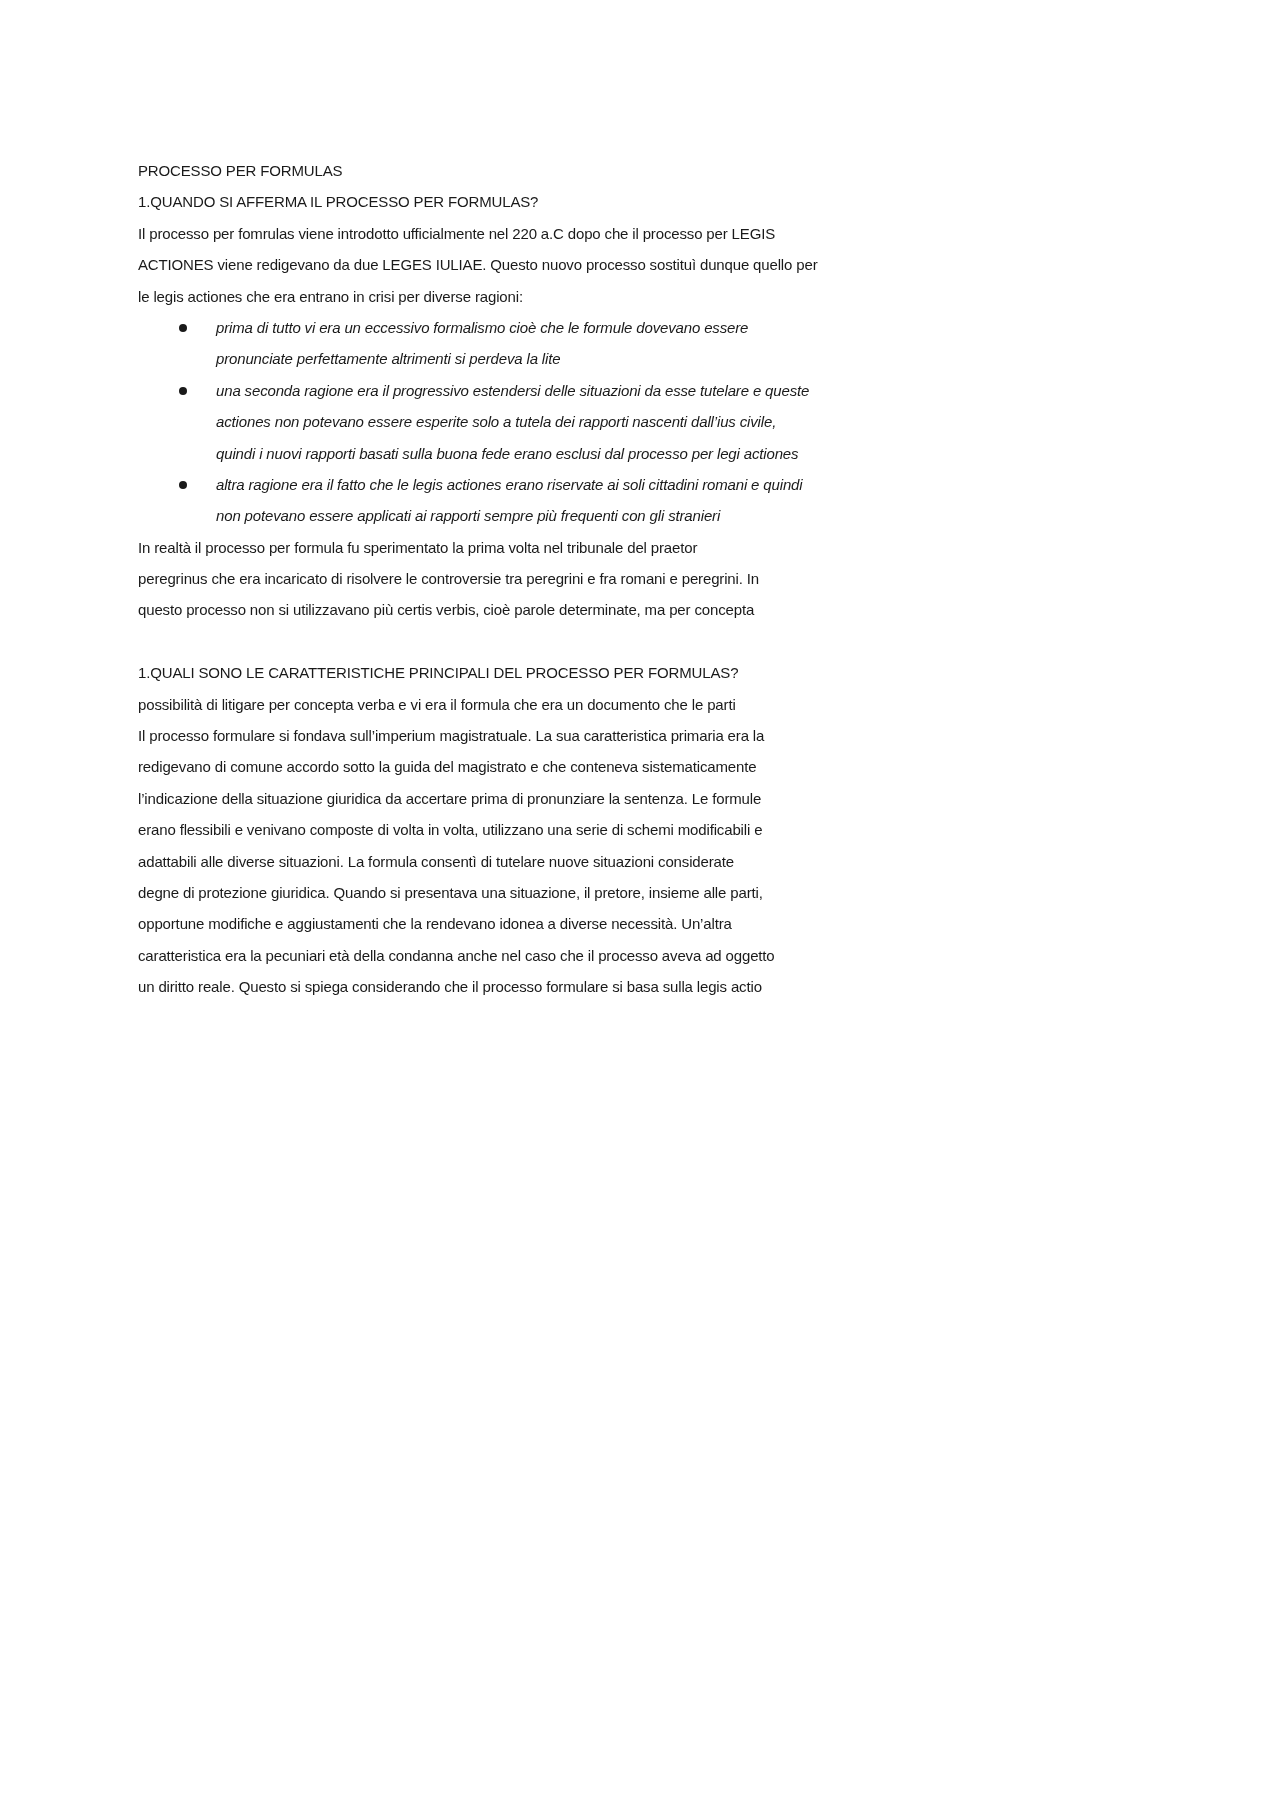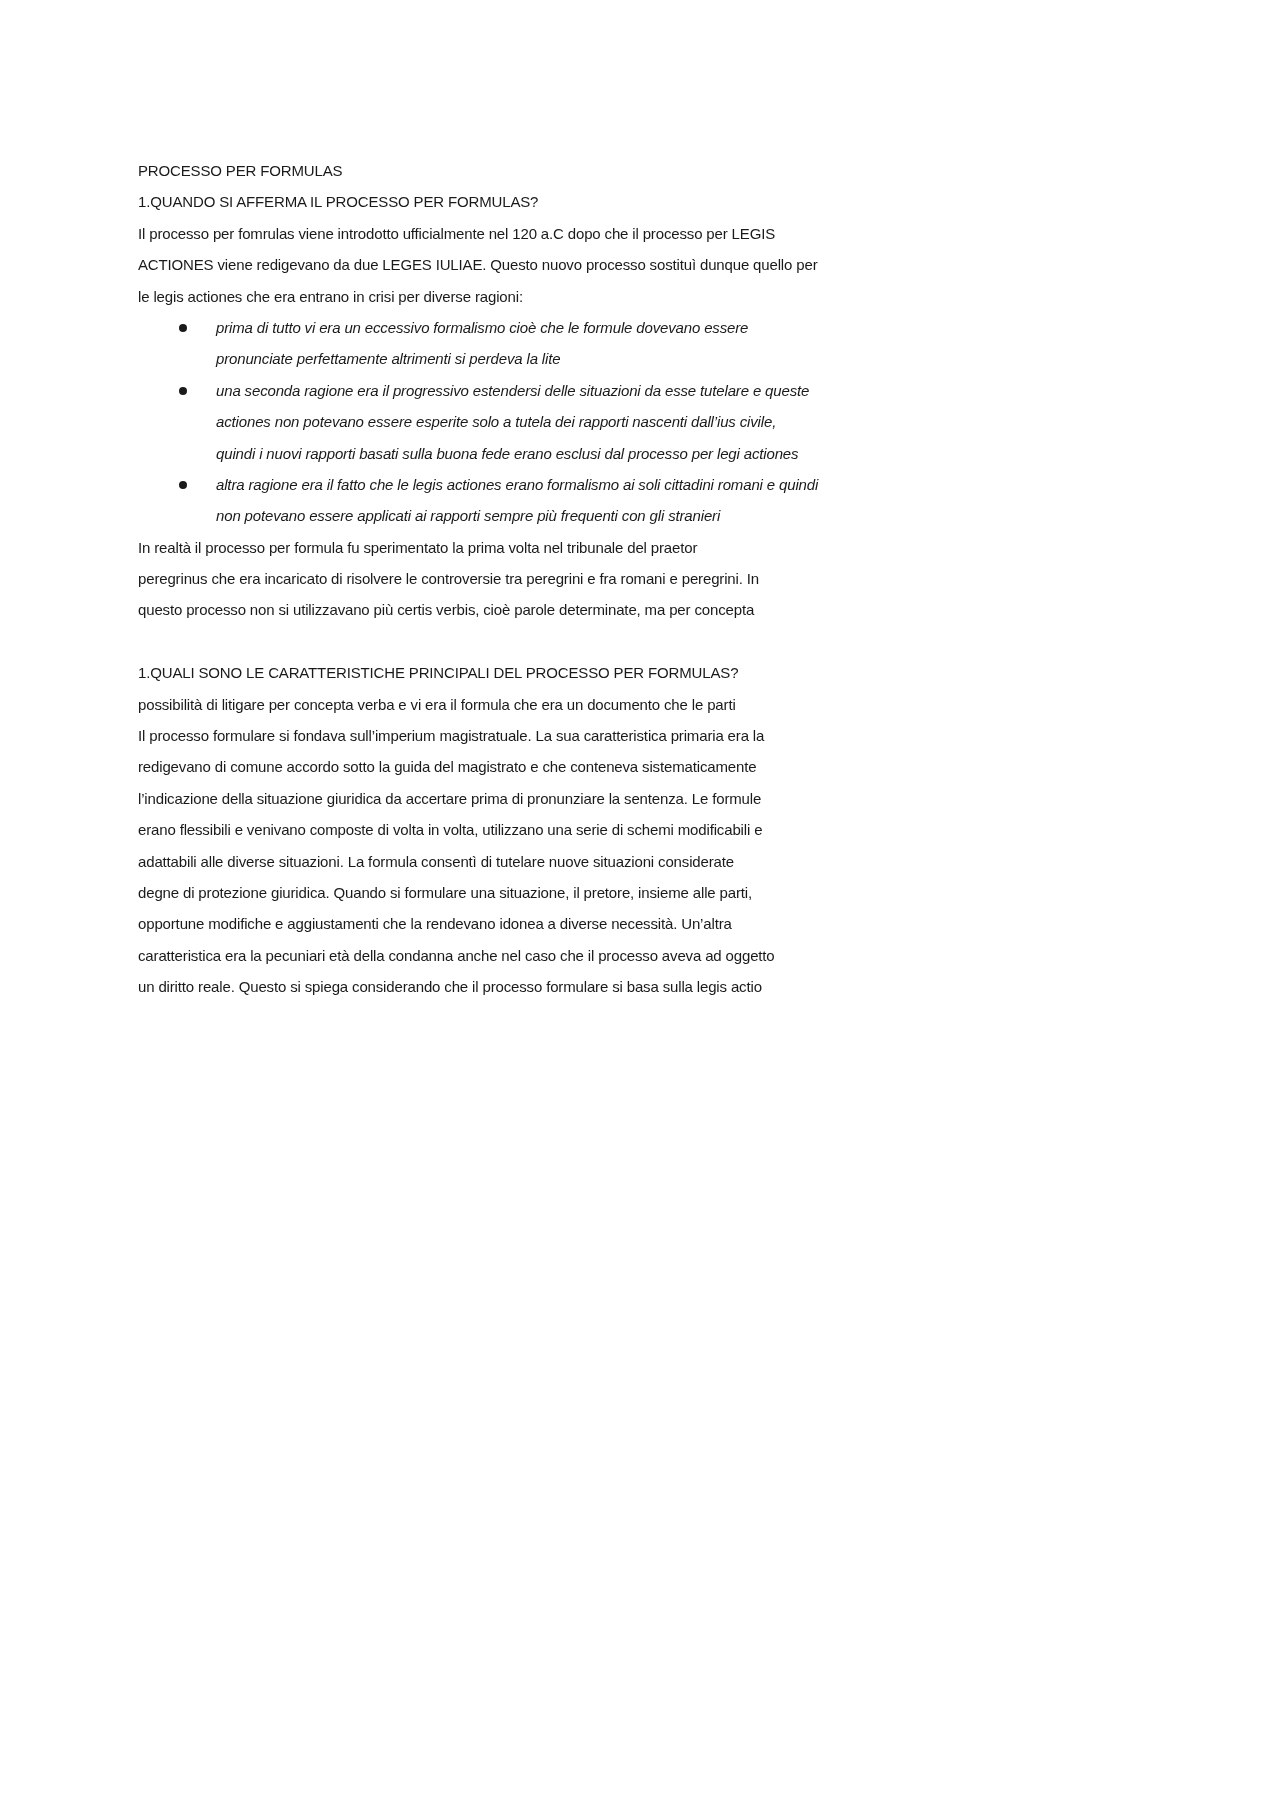--- a/index.html
+++ b/index.html
@@ -18,51 +18,51 @@
       border-radius: 50%; background: #1a1a1a;
     }
   </style>
 </head>
 <body>
 
 <div class="page">
   <div class="line">PROCESSO PER FORMULAS</div>
   <div class="line">1.QUANDO SI AFFERMA IL PROCESSO PER FORMULAS?</div>
   <div>
-    <div class="line">Il processo per fomrulas viene introdotto ufficialmente nel 120 a.C dopo che il processo per LEGIS</div>
+    <div class="line">Il processo per fomrulas viene introdotto ufficialmente nel 220 a.C dopo che il processo per LEGIS</div>
     <div class="line">ACTIONES viene redigevano da due LEGES IULIAE. Questo nuovo processo sostituì dunque quello per</div>
     <div class="line">le legis actiones che era entrano in crisi per diverse ragioni:</div>
   </div>
   <div>
     <div>
       <div class="bullet-line"><span class="dot"></span><span>prima di tutto vi era un eccessivo formalismo cioè che le formule dovevano essere</span></div>
       <div class="bullet-line"><span>pronunciate perfettamente altrimenti si perdeva la lite</span></div>
     </div>
     <div>
       <div class="bullet-line"><span class="dot"></span><span>una seconda ragione era il progressivo estendersi delle situazioni da esse tutelare e queste</span></div>
       <div class="bullet-line"><span>actiones non potevano essere esperite solo a tutela dei rapporti nascenti dall’ius civile,</span></div>
       <div class="bullet-line"><span>quindi i nuovi rapporti basati sulla buona fede erano esclusi dal processo per legi actiones</span></div>
     </div>
     <div>
-      <div class="bullet-line"><span class="dot"></span><span>altra ragione era il fatto che le legis actiones erano formalismo ai soli cittadini romani e quindi</span></div>
+      <div class="bullet-line"><span class="dot"></span><span>altra ragione era il fatto che le legis actiones erano riservate ai soli cittadini romani e quindi</span></div>
       <div class="bullet-line"><span>non potevano essere applicati ai rapporti sempre più frequenti con gli stranieri</span></div>
     </div>
   </div>
   <div>
     <div class="line">In realtà il processo per formula fu sperimentato la prima volta nel tribunale del praetor</div>
     <div class="line">peregrinus che era incaricato di risolvere le controversie tra peregrini e fra romani e peregrini. In</div>
     <div class="line">questo processo non si utilizzavano più certis verbis, cioè parole determinate, ma per concepta</div>
   </div>
   <div class="blank"></div>
   <div class="line">1.QUALI SONO LE CARATTERISTICHE PRINCIPALI DEL PROCESSO PER FORMULAS?</div>
   <div>
     <div class="line">possibilità di litigare per concepta verba e vi era il formula che era un documento che le parti</div>
     <div class="line">Il processo formulare si fondava sull’imperium magistratuale. La sua caratteristica primaria era la</div>
     <div class="line">redigevano di comune accordo sotto la guida del magistrato e che conteneva sistematicamente</div>
     <div class="line">l’indicazione della situazione giuridica da accertare prima di pronunziare la sentenza. Le formule</div>
     <div class="line">erano flessibili e venivano composte di volta in volta, utilizzano una serie di schemi modificabili e</div>
     <div class="line">adattabili alle diverse situazioni. La formula consentì di tutelare nuove situazioni considerate</div>
-    <div class="line">degne di protezione giuridica. Quando si formulare una situazione, il pretore, insieme alle parti,</div>
+    <div class="line">degne di protezione giuridica. Quando si presentava una situazione, il pretore, insieme alle parti,</div>
     <div class="line">opportune modifiche e aggiustamenti che la rendevano idonea a diverse necessità. Un’altra</div>
     <div class="line">caratteristica era la pecuniari età della condanna anche nel caso che il processo aveva ad oggetto</div>
     <div class="line">un diritto reale. Questo si spiega considerando che il processo formulare si basa sulla legis actio</div>
   </div>
 </div>
 
 </body></html>

